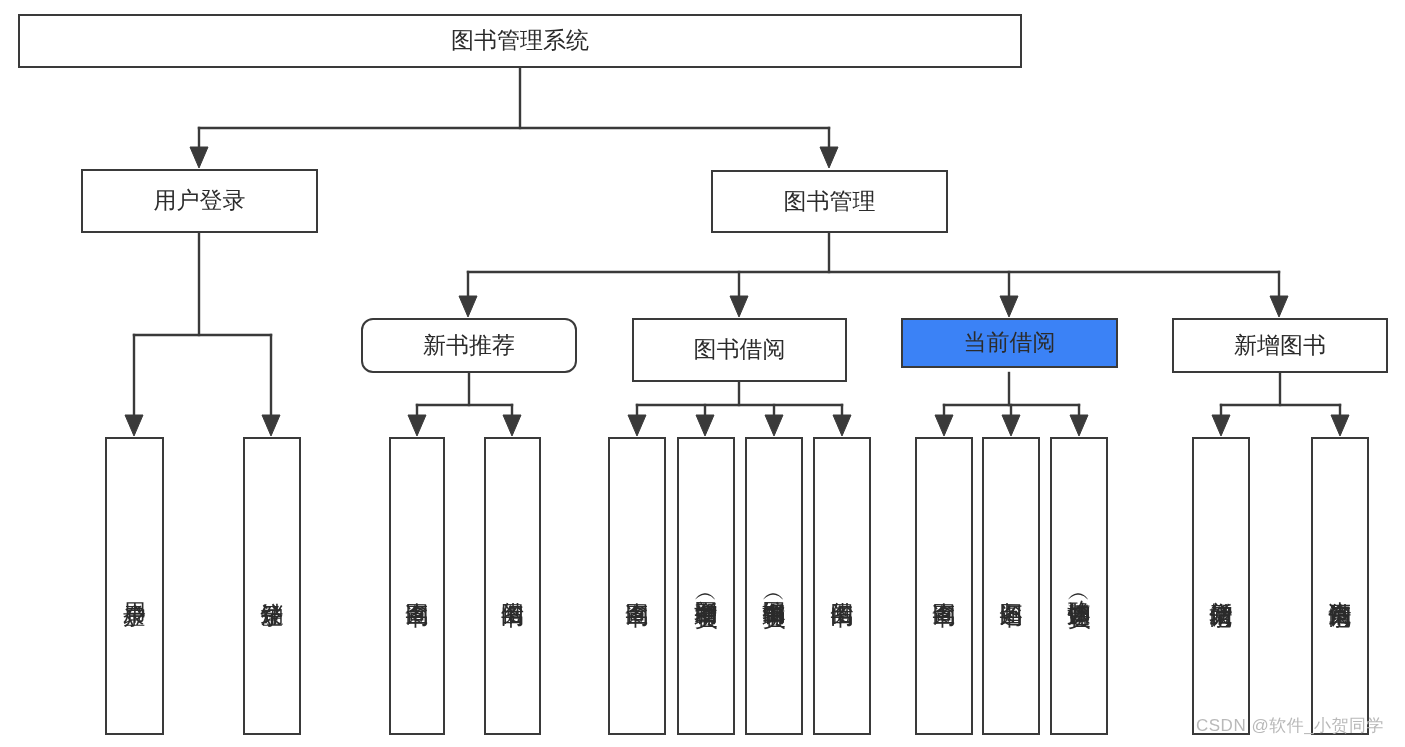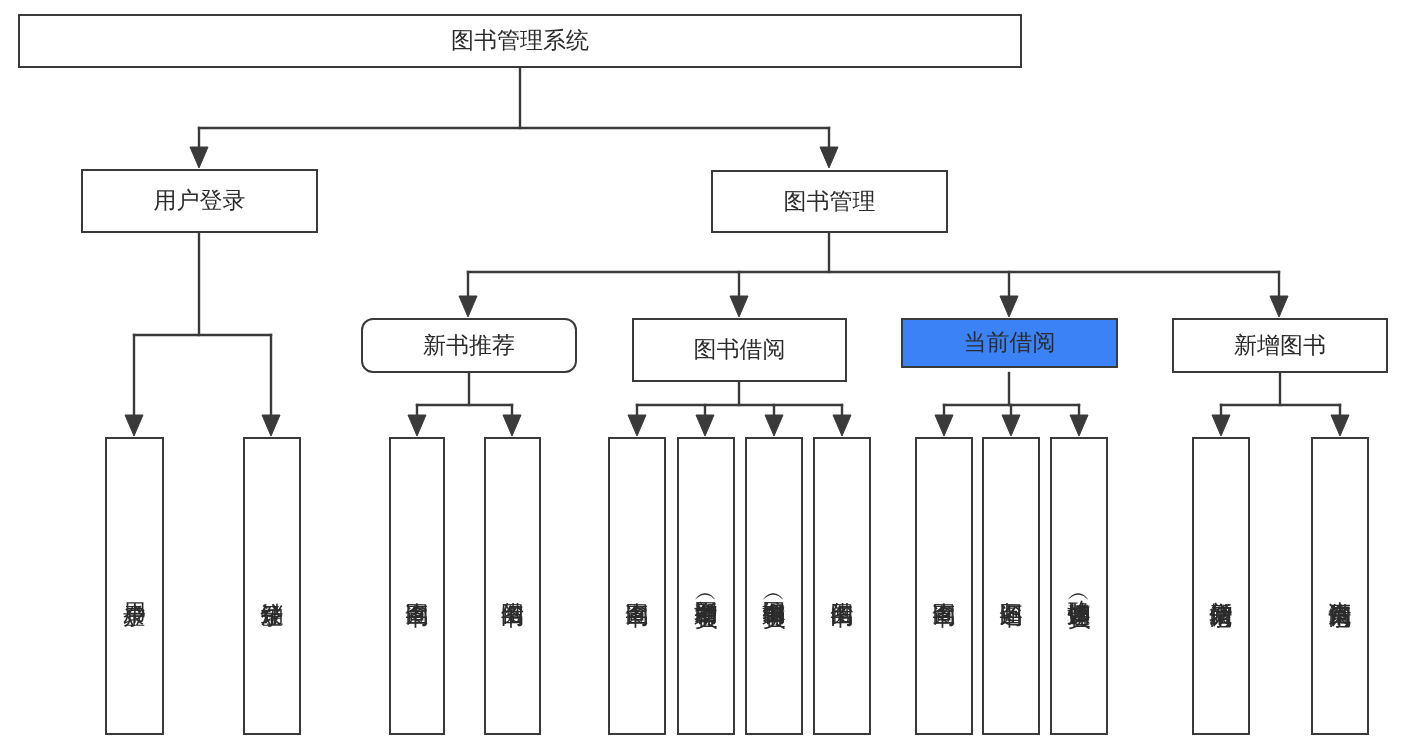--- a/index.html
+++ b/index.html
@@ -180,13 +180,14 @@
       <div class="node vertical" style="left: 1050px; top: 437px; width: 58px; height: 298px; border-color: rgb(58, 58, 58); background: rgb(255, 255, 255);">
         <span class="node-label" style="color: rgb(43, 43, 43);">确认归还（管理员）</span>
       </div>
       <div class="node vertical" style="left: 1192px; top: 437px; width: 58px; height: 298px; border-color: rgb(58, 58, 58); background: rgb(255, 255, 255);">
         <span class="node-label" style="color: rgb(43, 43, 43);">新增借阅记录</span>
       </div>
       <div class="node vertical" style="left: 1311px; top: 437px; width: 58px; height: 298px; border-color: rgb(58, 58, 58); background: rgb(255, 255, 255);">
         <span class="node-label" style="color: rgb(43, 43, 43);">查询借阅记录</span>
       </div>
     </div>
+  <div class="watermark" style="left:1196px; top:714px;">CSDN @软件_小贺同学</div>
 </div>
 
 </body></html>

